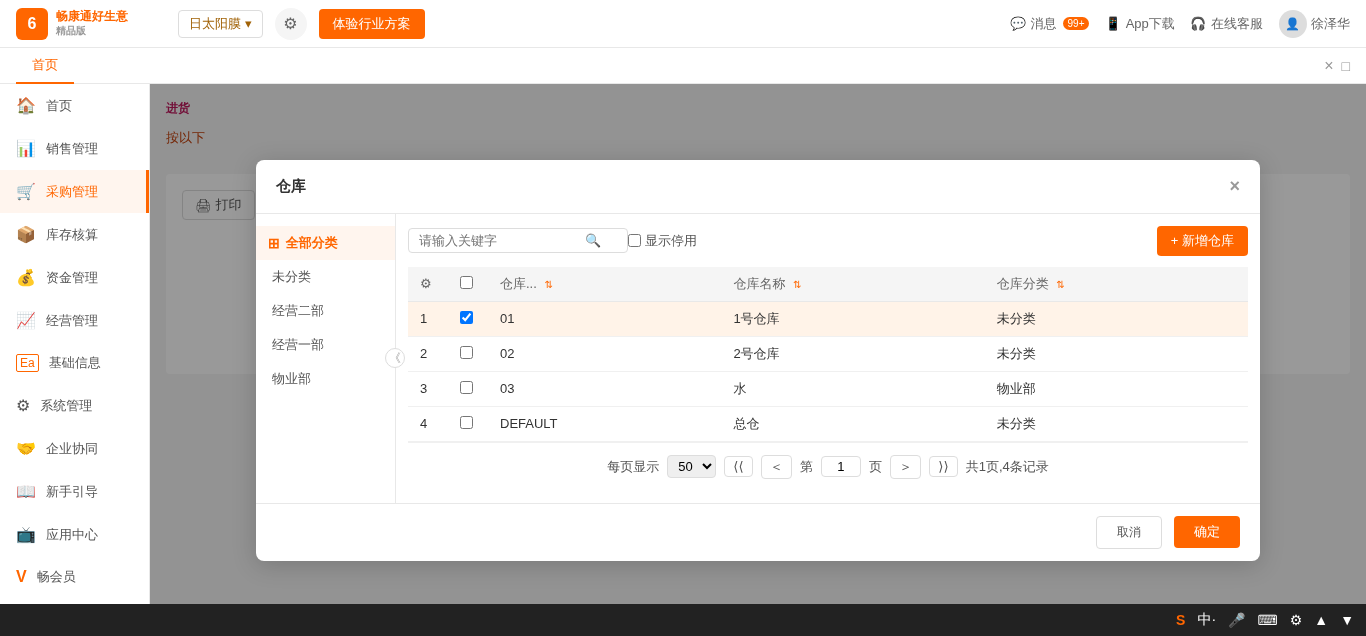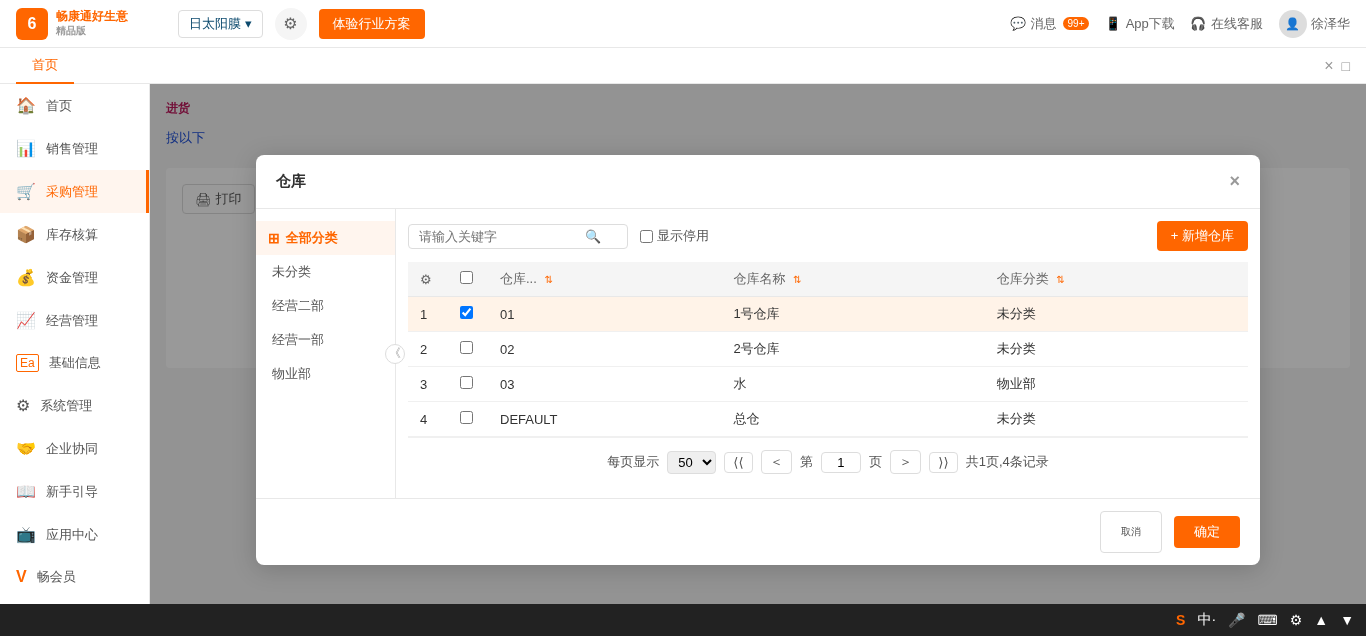--- a/index.html
+++ b/index.html
@@ -29,21 +29,21 @@
       background: #f60;
       border-radius: 6px;
       display: flex; align-items: center; justify-content: center;
       color: #fff; font-weight: bold; font-size: 16px;
     }
     .logo-text { font-size: 12px; line-height: 1.3; color: #f60; text-align: right; }
     .logo-sub { font-size: 10px; color: #999; }
 
     .store-selector {
       display: flex; align-items: center; gap: 4px;
-      color: #0c4a6e; cursor: pointer; font-size: 13px;
+      color: #a16207; cursor: pointer; font-size: 13px;
       border: 1px solid #ddd; border-radius: 4px; padding: 4px 10px;
     }
     .gear-btn {
       width: 32px; height: 32px;
       border-radius: 50%;
       background: #f5f5f5;
       display: flex; align-items: center; justify-content: center;
       cursor: pointer; color: #666; font-size: 16px;
     }
     .try-btn {
@@ -181,21 +181,21 @@
     }
 
     
     .modal-content {
       flex: 1;
       display: flex;
       flex-direction: column;
       padding: 12px;
     }
     .modal-toolbar {
-      display: flex; align-items: center; gap: 12px;
+      display: flex; align-items: center; 
       margin-bottom: 11px;
     }
     .search-box {
       display: flex; align-items: center;
       border: 1px solid #ddd; border-radius: 4px;
       padding: 4px 10px; gap: 6px;
       width: 220px;
     }
     .search-box input {
       border: none; outline: none;
@@ -254,21 +254,21 @@
     }
 
     
     .modal-footer {
       display: flex; align-items: center; justify-content: flex-end;
       gap: 12px; padding: 12px 20px;
       border-top: 1px solid #e8e8e8;
     }
     .cancel-btn {
       border: 1px solid #ddd; background: #fff;
-      border-radius: 4px; padding: 13px 20px; cursor: pointer; font-size: 10px; color: #555;
+      border-radius: 4px; padding: 7px 20px; cursor: pointer; font-size: 12px; color: #555;
     }
     .confirm-btn {
       background: #f60; color: #fff;
       border: none; border-radius: 4px;
       padding: 7px 20px; cursor: pointer; font-size: 13px;
     }
 
     
     .bottom-bar {
       position: fixed; bottom: 0; left: 0; right: 0;
@@ -292,21 +292,21 @@
     .action-btn {
       border: 1px solid #ddd; background: #fff;
       border-radius: 4px; padding: 5px 12px; cursor: pointer; font-size: 13px; color: #555;
       display: flex; align-items: center; gap: 4px;
     }
     .orange-btn {
       background: #f60; color: #fff; border: none;
       border-radius: 4px; padding: 5px 12px; cursor: pointer; font-size: 13px;
     }
     .filter-row {
-      display: flex; align-items: flex-end; gap: 8px; margin-bottom: 21px; font-size: 13px; color: #1d4ed8;
+      display: flex; align-items: flex-end; gap: 8px; margin-bottom: 27px; font-size: 13px; color: #c2410c;
     }
   </style>
 </head>
 <body>
 
 <div class="top-header">
   <div class="logo-area">
     <div class="logo-icon">
       <span>6</span>
     </div>

